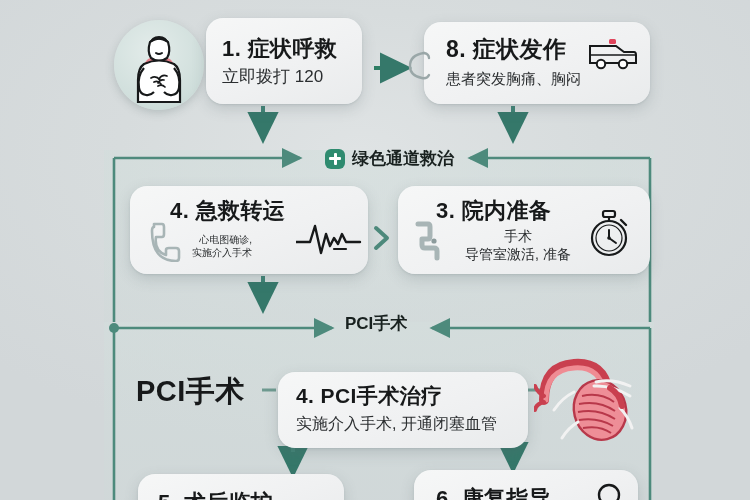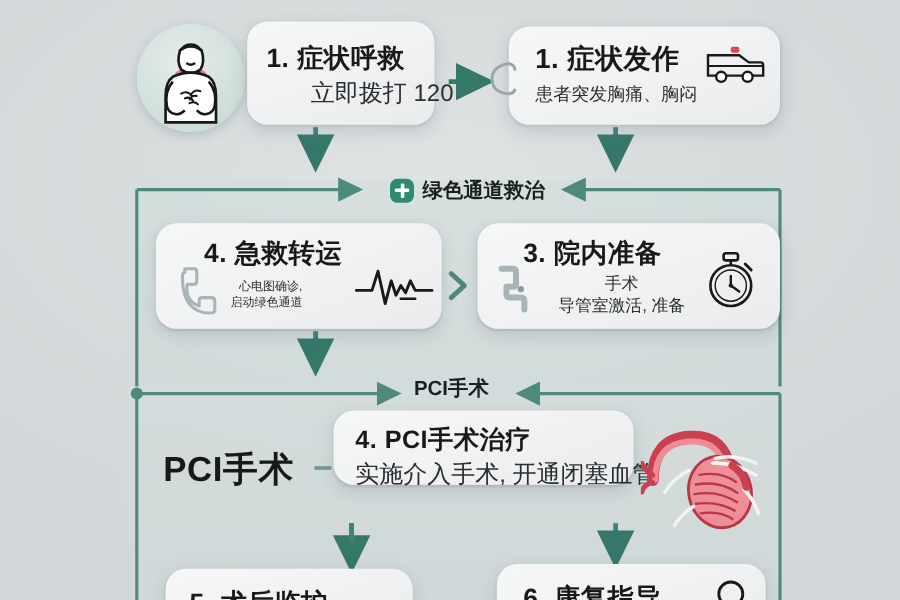--- a/index.html
+++ b/index.html
@@ -39,41 +39,41 @@
     white-space: nowrap;
   }
   .card .sub {
     color: #2b2e30;
     line-height: 1.28;
   }
 
   
   #card1 { left: 206px; top: 18px; width: 156px; height: 86px; padding-left: 48px; }
   #card1 .title { position:absolute; left:16px; top:16px; font-size:22px; }
-  #card1 .sub   { position:absolute; left:16px; top:48px; font-size:20px; white-space:nowrap;margin-left:37px; }
+  #card1 .sub   { position:absolute; left:16px; top:48px; font-size:17px; white-space:nowrap; }
 
   
   #card2 { left: 424px; top: 22px; width: 226px; height: 82px; }
   #card2 .title { position:absolute; left:22px; top:12px; font-size:23px; }
   #card2 .sub   { position:absolute; left:22px; top:47px; font-size:15px; white-space:nowrap;text-align:right; }
 
   
   #card3 { left: 130px; top: 186px; width: 238px; height: 88px; }
   #card3 .title { position:absolute; left:40px; top:10px; font-size:22px; }
   #card3 .sub   { position:absolute; left:62px; top:48px; font-size:10px;text-align:right; }
 
   
   #card4 { left: 398px; top: 186px; width: 252px; height: 88px; text-align: center; }
   #card4 .title { position:absolute; left:38px; top:10px; font-size:22px; }
   #card4 .sub   { position:absolute; left:60px; top:42px; font-size:14px; width:120px; }
 
   
-  #card5 { left: 278px; top: 342px; width: 250px; height: 62px; text-decoration: underline; }
+  #card5 { left: 278px; top: 372px; width: 250px; height: 76px; text-decoration: underline; }
   #card5 .title { position:absolute; left:18px; top:10px; font-size:21px; }
-  #card5 .sub   { position:absolute; left:18px; top:42px; font-size:20px; white-space:nowrap; }
+  #card5 .sub   { position:absolute; left:18px; top:42px; font-size:16px; white-space:nowrap; }
 
   
   #card6 { left: 138px; top: 474px; width: 206px; height: 60px; }
   #card7 { left: 414px; top: 470px; width: 224px; height: 62px; }
   .cut .title { position:absolute; left:20px; top:14px; font-size:22px; }
   #card7 .title { left: 22px; }
 
   
   #pci-side-label {
     position: absolute; left: 136px; top: 372px;
@@ -196,29 +196,29 @@
       <path d="M53,56 q-5,-2 -8,3 M50,60 q-4,-1 -6,3" stroke="#17191a" stroke-width="1.7" fill="none" stroke-linecap="round"></path>
     </svg>
   </div>
 
   <div class="card" id="card1">
     <div class="title">1. 症状呼救</div>
     <div class="sub">立即拨打 120</div>
   </div>
 
   <div class="card" id="card2">
-    <div class="title">1. 症状发作</div>
+    <div class="title">8. 症状发作</div>
     <div class="sub">患者突发胸痛、胸闷</div>
   </div>
 
   <div class="card" id="card3">
     <div class="title">4. 急救转运</div>
     <div class="sub">
       <div>心电图确诊,</div>
-      <div>启动绿色通道</div>
+      <div>实施介入手术</div>
     </div>
   </div>
 
   <div class="card" id="card4">
     <div class="title">3. 院内准备</div>
     <div class="sub">
       <div>手术</div>
       <div>导管室激活, 准备</div>
     </div>
   </div>

